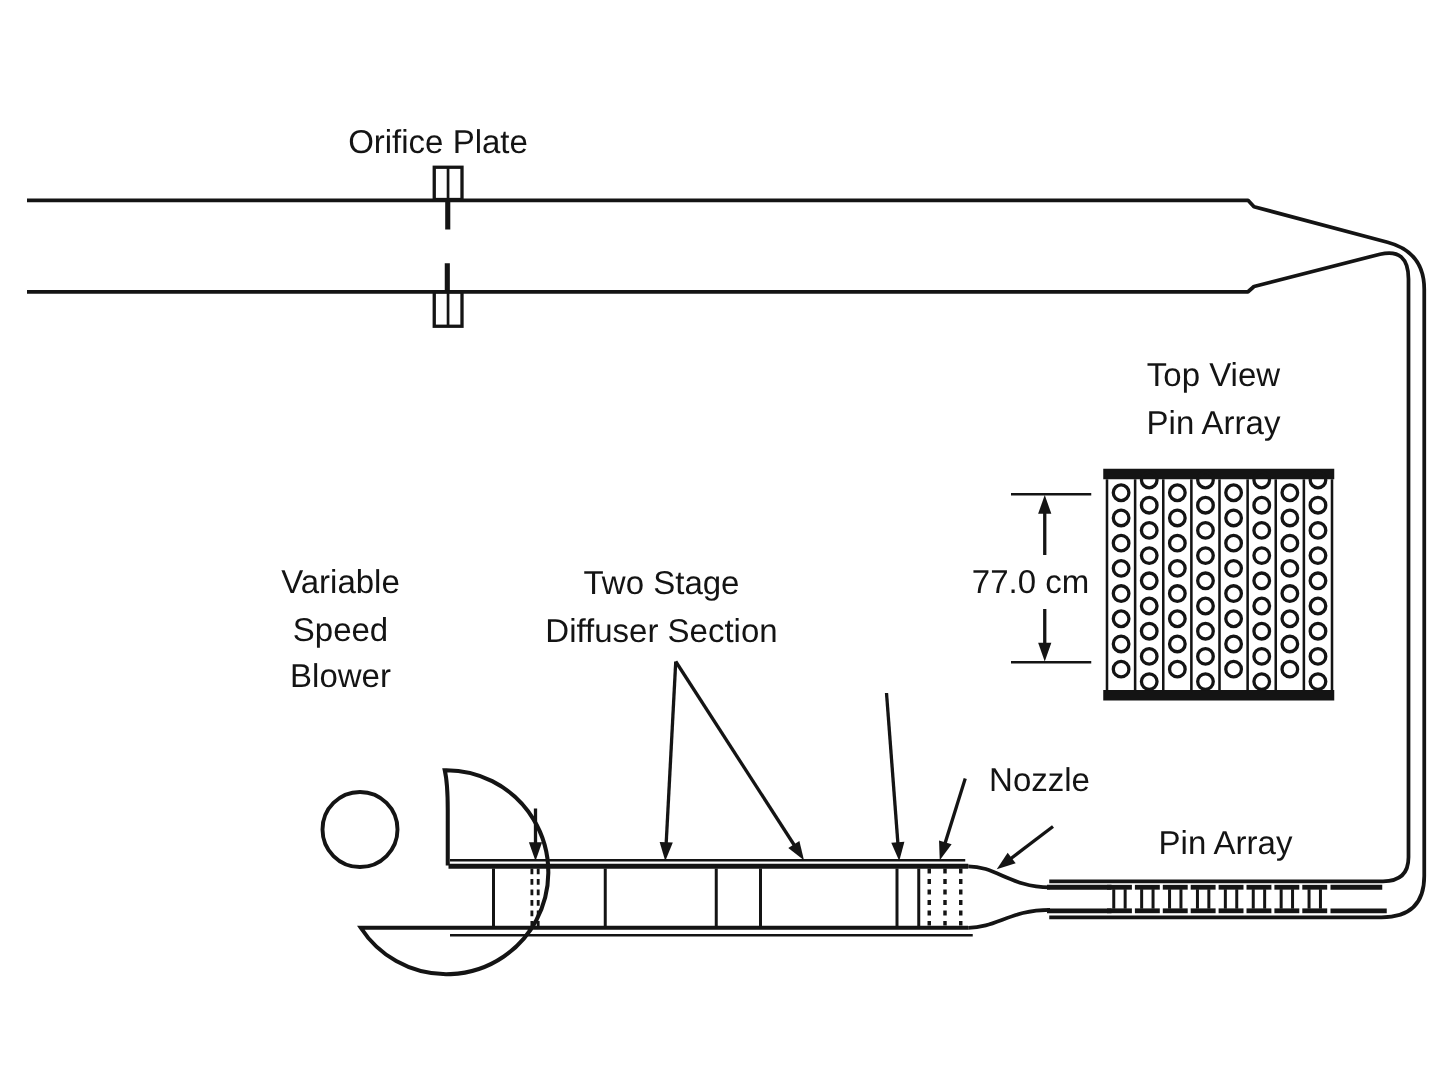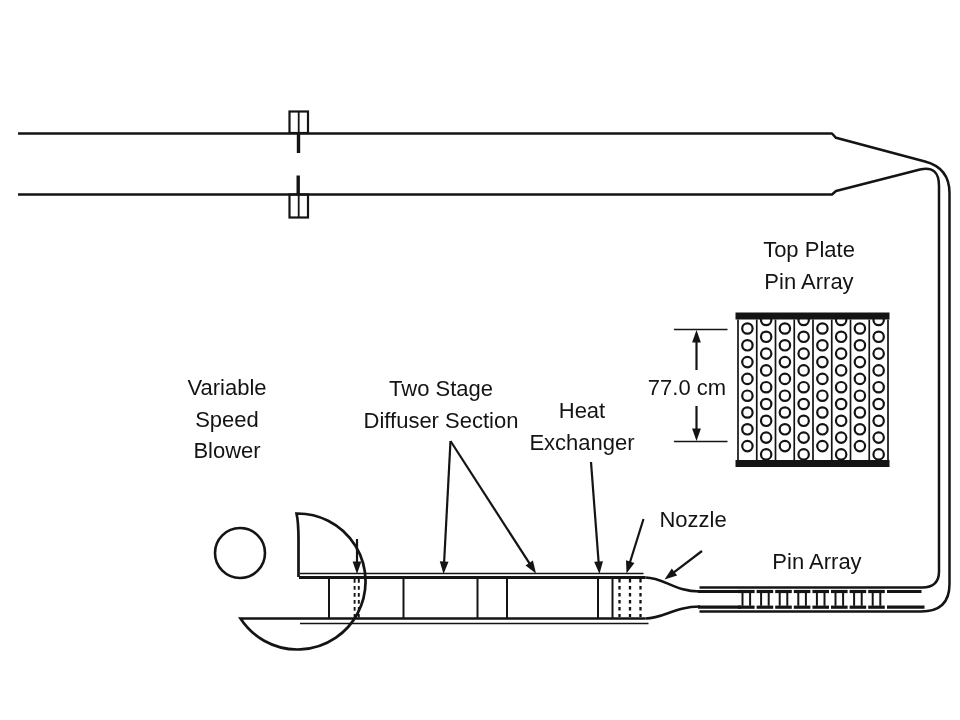--- a/index.html
+++ b/index.html
@@ -204,25 +204,24 @@
         <polygon points="626.5,573.5 626.021806344296,560.2568383371778 634.4226003836975,562.8772695054314" fill="currentColor"></polygon>
         <line x1="702" y1="551" x2="672.8597030382925" y2="573.1466256908976" stroke="currentColor" stroke-width="2.2"></line>
         <polygon points="664.5,579.5 671.789661049391,568.4333455016889 677.1143938036864,575.4395728099722" fill="currentColor"></polygon>
         <line x1="696.5" y1="370" x2="696.5" y2="340.5" stroke="currentColor" stroke-width="2.2"></line>
         <polygon points="696.5,330 700.9,342.5 692.1,342.5" fill="currentColor"></polygon>
         <line x1="696.5" y1="406" x2="696.5" y2="430.5" stroke="currentColor" stroke-width="2.2"></line>
         <polygon points="696.5,441 692.1,428.5 700.9,428.5" fill="currentColor"></polygon>
       </g>
   </svg>
 
-  <div class="lbl" style="left:809px;top:234px">Top Plate
+  <div class="lbl" style="left:292px;top:79px">Orifice Plate</div>
+  <div class="lbl" style="left:809px;top:234px">Top View
 Pin Array</div>
   <div class="lbl" style="left:687px;top:372px">77.0 cm</div>
   <div class="lbl" style="left:227px;top:372px">Variable
 Speed
 Blower</div>
   <div class="lbl" style="left:441px;top:373px">Two Stage
 Diffuser Section</div>
-  <div class="lbl" style="left:582px;top:395px">Heat
-Exchanger</div>
   <div class="lbl" style="left:693px;top:504px">Nozzle</div>
   <div class="lbl" style="left:817px;top:546px">Pin Array</div>
 </div>
 
 </body></html>

